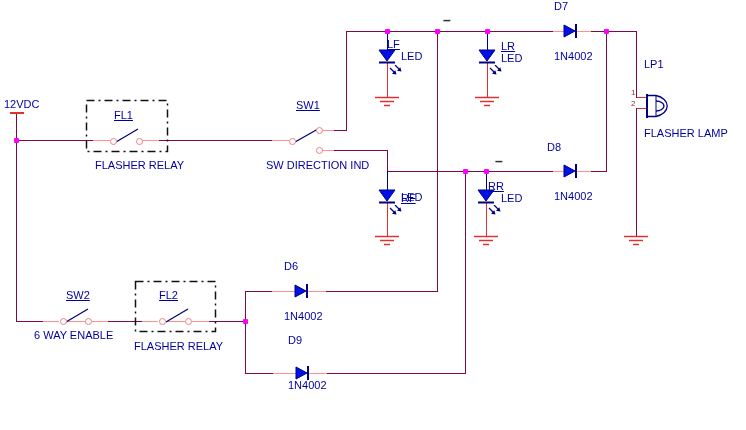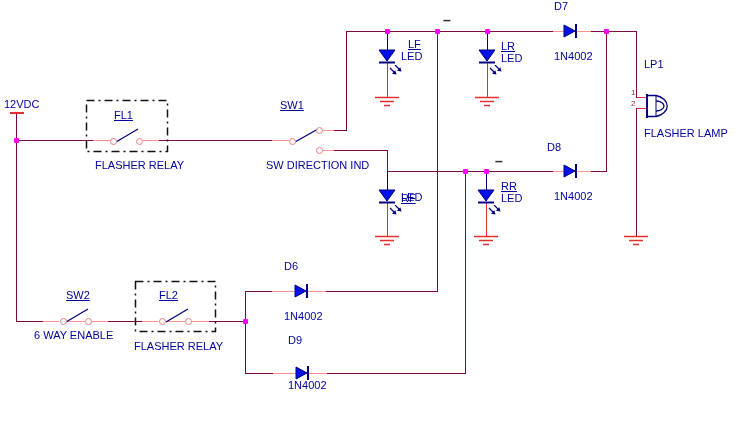--- a/index.html
+++ b/index.html
@@ -209,30 +209,30 @@
     <path d="M2,4.5 H11 A16,11 0 0 1 11,25.5 H2" fill="none" stroke="#000080" stroke-width="1.3"></path>
     <path d="M11,10 A8,5 0 0 1 11,20" fill="none" stroke="#000080" stroke-width="1.3"></path>
     <line x1="11" y1="4.5" x2="11" y2="25.5" stroke="#000080" stroke-width="1"></line>
   </svg>
 
   <span class="lbl" style="left:4px;top:98px">12VDC</span>
 
   <span class="lbl u" style="left:114px;top:109px">FL1</span>
   <span class="lbl" style="left:95px;top:159px">FLASHER RELAY</span>
 
-  <span class="lbl u" style="left:280px;top:99px">SW1</span>
+  <span class="lbl u" style="left:296px;top:99px">SW1</span>
   <span class="lbl" style="left:266px;top:159px">SW DIRECTION IND</span>
 
-  <span class="lbl u" style="left:408px;top:38px">LF</span>
+  <span class="lbl u" style="left:387px;top:38px">LF</span>
   <span class="lbl" style="left:401px;top:50px">LED</span>
   <span class="lbl u" style="left:501px;top:40px">LR</span>
   <span class="lbl" style="left:501px;top:52px">LED</span>
   <span class="lbl u" style="left:401px;top:192px">RF</span>
   <span class="lbl" style="left:401px;top:191px">LED</span>
-  <span class="lbl u" style="left:501px;top:180px">RR</span>
+  <span class="lbl u" style="left:488px;top:180px">RR</span>
   <span class="lbl" style="left:501px;top:192px">LED</span>
 
   <span class="lbl" style="left:554px;top:0px">D7</span>
   <span class="lbl" style="left:554px;top:50px">1N4002</span>
   <span class="lbl" style="left:547px;top:141px">D8</span>
   <span class="lbl" style="left:554px;top:190px">1N4002</span>
   <span class="lbl" style="left:284px;top:260px">D6</span>
   <span class="lbl" style="left:284px;top:310px">1N4002</span>
   <span class="lbl" style="left:288px;top:334px">D9</span>
   <span class="lbl" style="left:288px;top:379px">1N4002</span>

